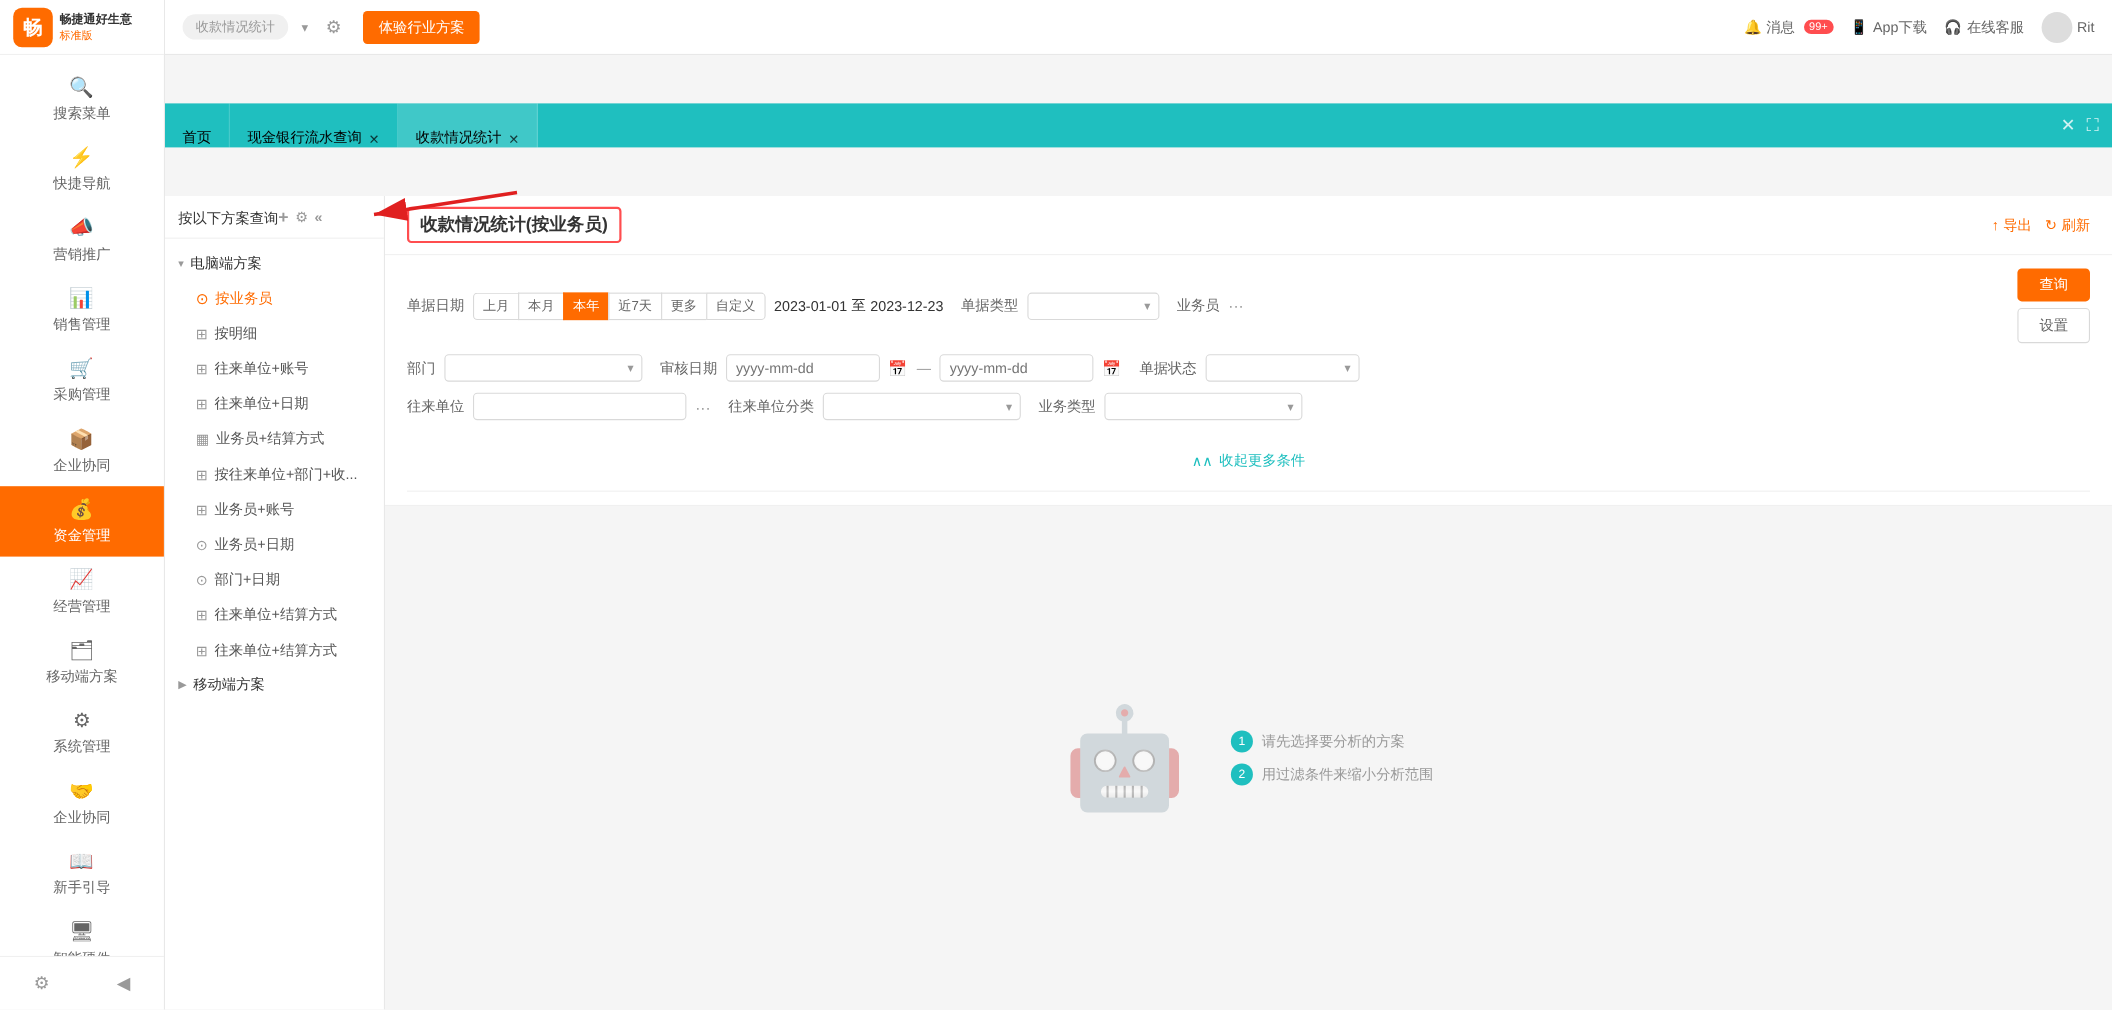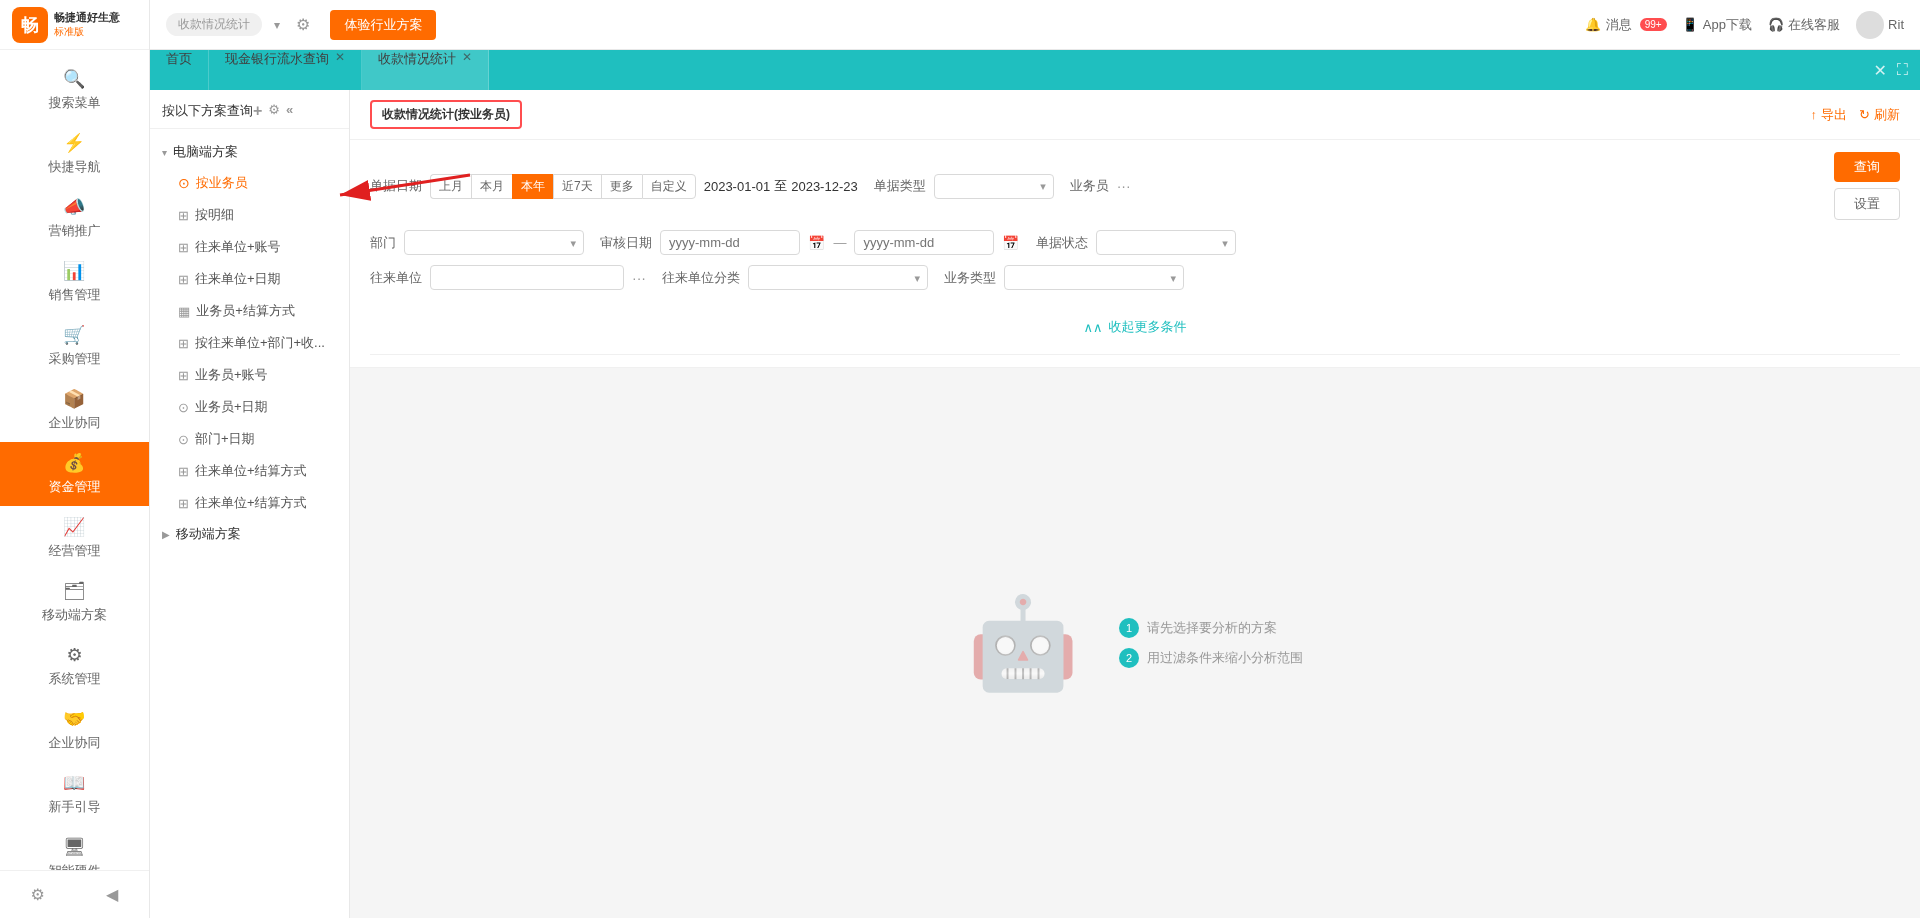--- a/index.html
+++ b/index.html
@@ -10,36 +10,36 @@
     .sidebar-logo { height: 50px; background: #fff; display: flex; align-items: center; padding: 0 12px; border-bottom: 1px solid #f0f0f0; }
     .logo-icon { width: 36px; height: 36px; background: #ff6b00; border-radius: 8px; display: flex; align-items: center; justify-content: center; color: #fff; font-size: 18px; font-weight: bold; margin-right: 6px; }
     .sidebar-nav { flex: 1; overflow-y: auto; padding: 8px 0; }
     .nav-item { display: flex; flex-direction: column; align-items: center; padding: 10px 0; cursor: pointer; color: #666; font-size: 12px; gap: 4px; }
     .nav-item .nav-icon { font-size: 18px; }
     .nav-item.active-bg { background: #ff6b00; color: #fff; border-radius: 0; }
     .sidebar-bottom { padding: 10px 0; border-top: 1px solid #f0f0f0; display: flex; justify-content: space-around; }
     .sidebar-bottom-icon { color: #999; font-size: 16px; cursor: pointer; padding: 4px 8px; }
 
     
-    .main { flex: 1; display: flex; flex-direction: column; overflow: hidden; }
+    .main { flex: 1; display: flex; flex-direction: column; overflow: hidden; gap: 44px; }
 
     
     .topbar { height: 50px; background: #fff; display: flex; align-items: center; padding: 0 16px; border-bottom: 1px solid #e8e8e8; gap: 12px; }
     .topbar-title { color: #999; font-size: 12px; background: #f0f0f0; border-radius: 12px; padding: 3px 12px; }
     .topbar-chevron { color: #999; font-size: 12px; cursor: pointer; }
     .topbar-gear { color: #999; font-size: 16px; cursor: pointer; margin-left: 4px; }
     .topbar-demo-btn { background: #ff6b00; color: #fff; border: none; border-radius: 4px; padding: 6px 14px; cursor: pointer; font-size: 13px; margin-left: 8px; }
     .topbar-right { margin-left: auto; display: flex; align-items: center; gap: 16px; color: #666; font-size: 13px; }
     .topbar-right .badge { background: #ff4d4f; color: #fff; border-radius: 10px; font-size: 10px; padding: 1px 5px; margin-left: 4px; }
     .topbar-right-item { display: flex; align-items: center; gap: 4px; cursor: pointer; }
     .user-avatar { width: 28px; height: 28px; border-radius: 50%; background: #ddd; }
 
     
     .tabbar { height: 40px; background: #1fbfbf; display: flex; align-items: stretch; }
-    .tab { display: flex; align-items: flex-start; padding: 0 16px; color: #404040; cursor: pointer; font-size: 13px; gap: 6px; border-right: 1px solid rgba(255,255,255,0.2); }
+    .tab { display: flex; align-items: flex-end; padding: 0 16px; color: #000000; cursor: pointer; font-size: 13px; gap: 6px; border-right: 1px solid rgba(255,255,255,0.2); }
     .tab.home { background: transparent; }
     .tab.active { background: rgba(255,255,255,0.15); }
     .tab-close { font-size: 12px; opacity: 0.7; }
     .tab-right { margin-left: auto; display: flex; align-items: center; gap: 10px; padding-right: 12px; }
     .tab-right-btn { color: #fff; font-size: 16px; cursor: pointer; opacity: 0.8; }
 
     
     .content { flex: 1; display: flex; overflow: hidden; }
 
     
@@ -52,21 +52,21 @@
     .tree-parent .arrow { font-size: 10px; margin-right: 6px; color: #999; }
     .tree-child { display: flex; align-items: center; padding: 7px 12px 7px 28px; font-size: 13px; color: #555; cursor: pointer; gap: 6px; }
     .tree-child.active { color: #ff6b00; }
 
     
     .right-content { flex: 1; display: flex; flex-direction: column; overflow: hidden; }
 
     
     .page-header { background: #fff; padding: 10px 20px; border-bottom: 1px solid #f0f0f0; display: flex; align-items: center; }
     .page-title-box { border: 2px solid #ff4d4f; border-radius: 4px; padding: 4px 10px; }
-    .page-title { font-size: 12px; font-weight: bold; color: #333; }
+    .page-title { font-size: 16px; font-weight: bold; color: #333; }
     .page-header-right { margin-left: auto; display: flex; gap: 12px; }
     .export-btn { color: #ff6b00; cursor: pointer; font-size: 13px; display: flex; align-items: center; gap: 4px; }
     .refresh-btn { color: #ff6b00; cursor: pointer; font-size: 13px; display: flex; align-items: center; gap: 4px; }
 
     
     .filter-area { background: #fff; padding: 12px 20px; border-bottom: 1px solid #f0f0f0; }
     .filter-row { display: flex; align-items: center; gap: 16px; margin-bottom: 10px; flex-wrap: wrap; }
     .filter-item { display: flex; align-items: center; gap: 8px; }
     .filter-label { color: #666; font-size: 13px; white-space: nowrap; }
     .date-tabs { display: flex; gap: 0; }

